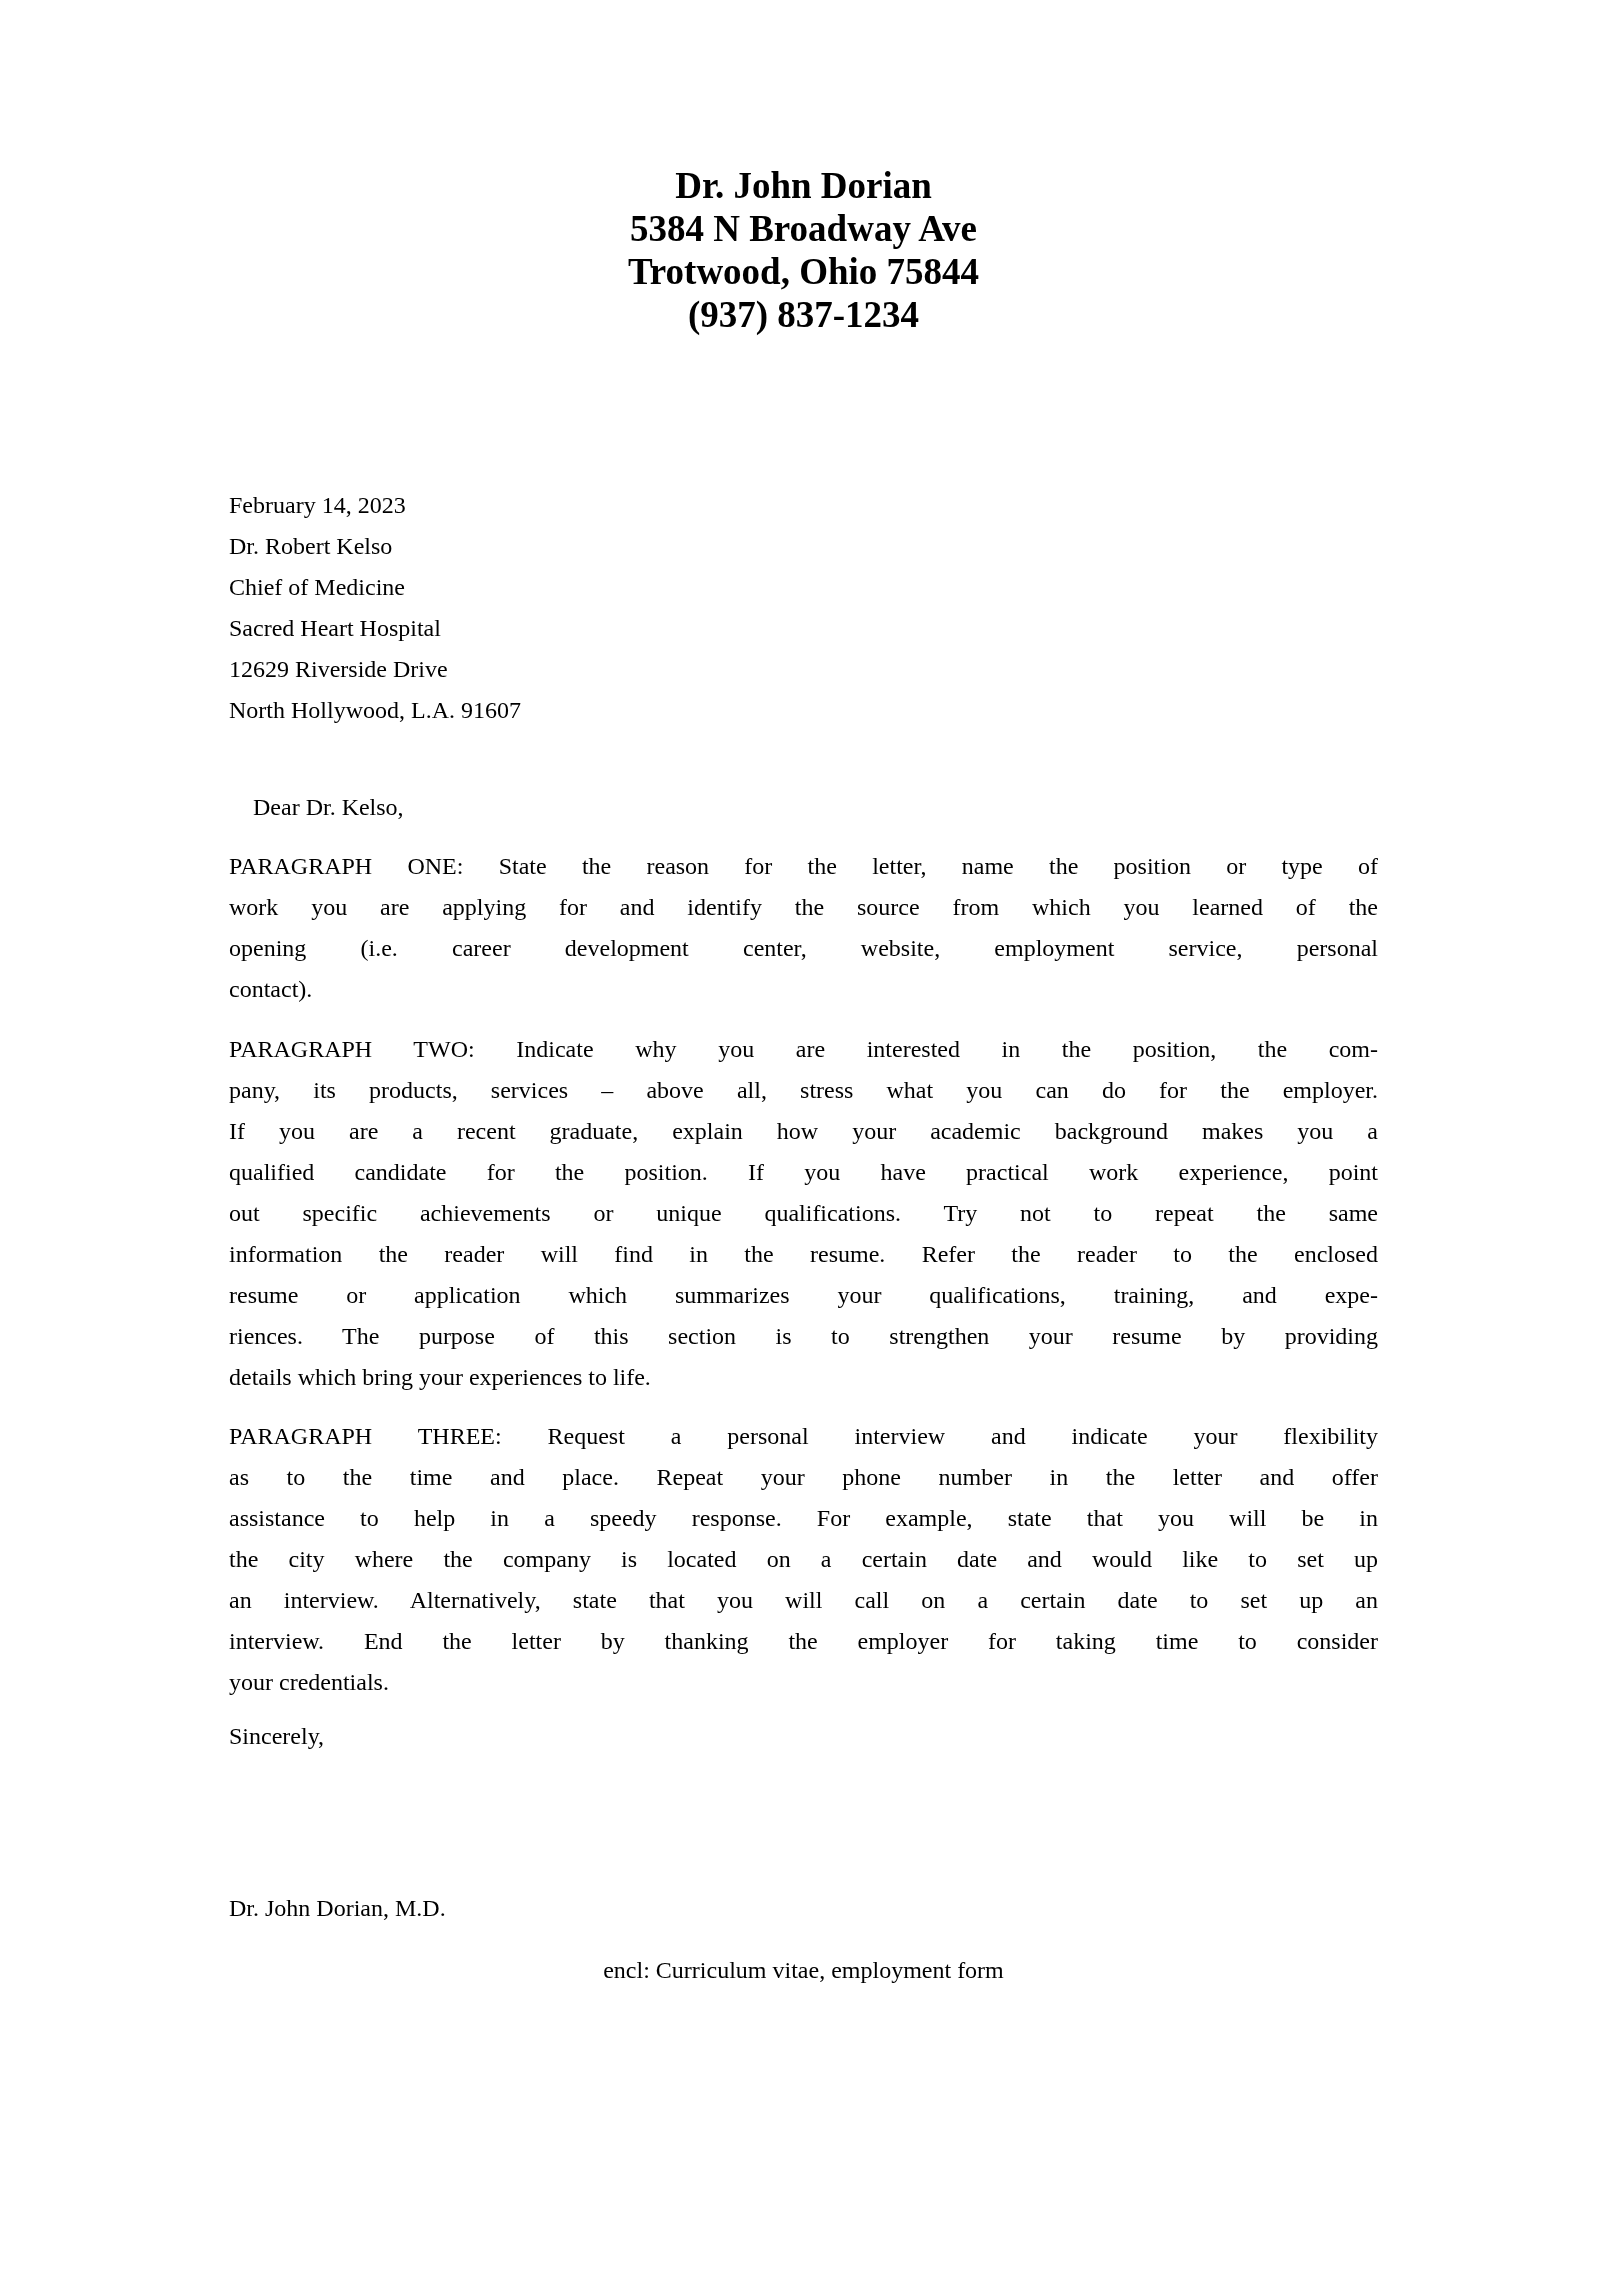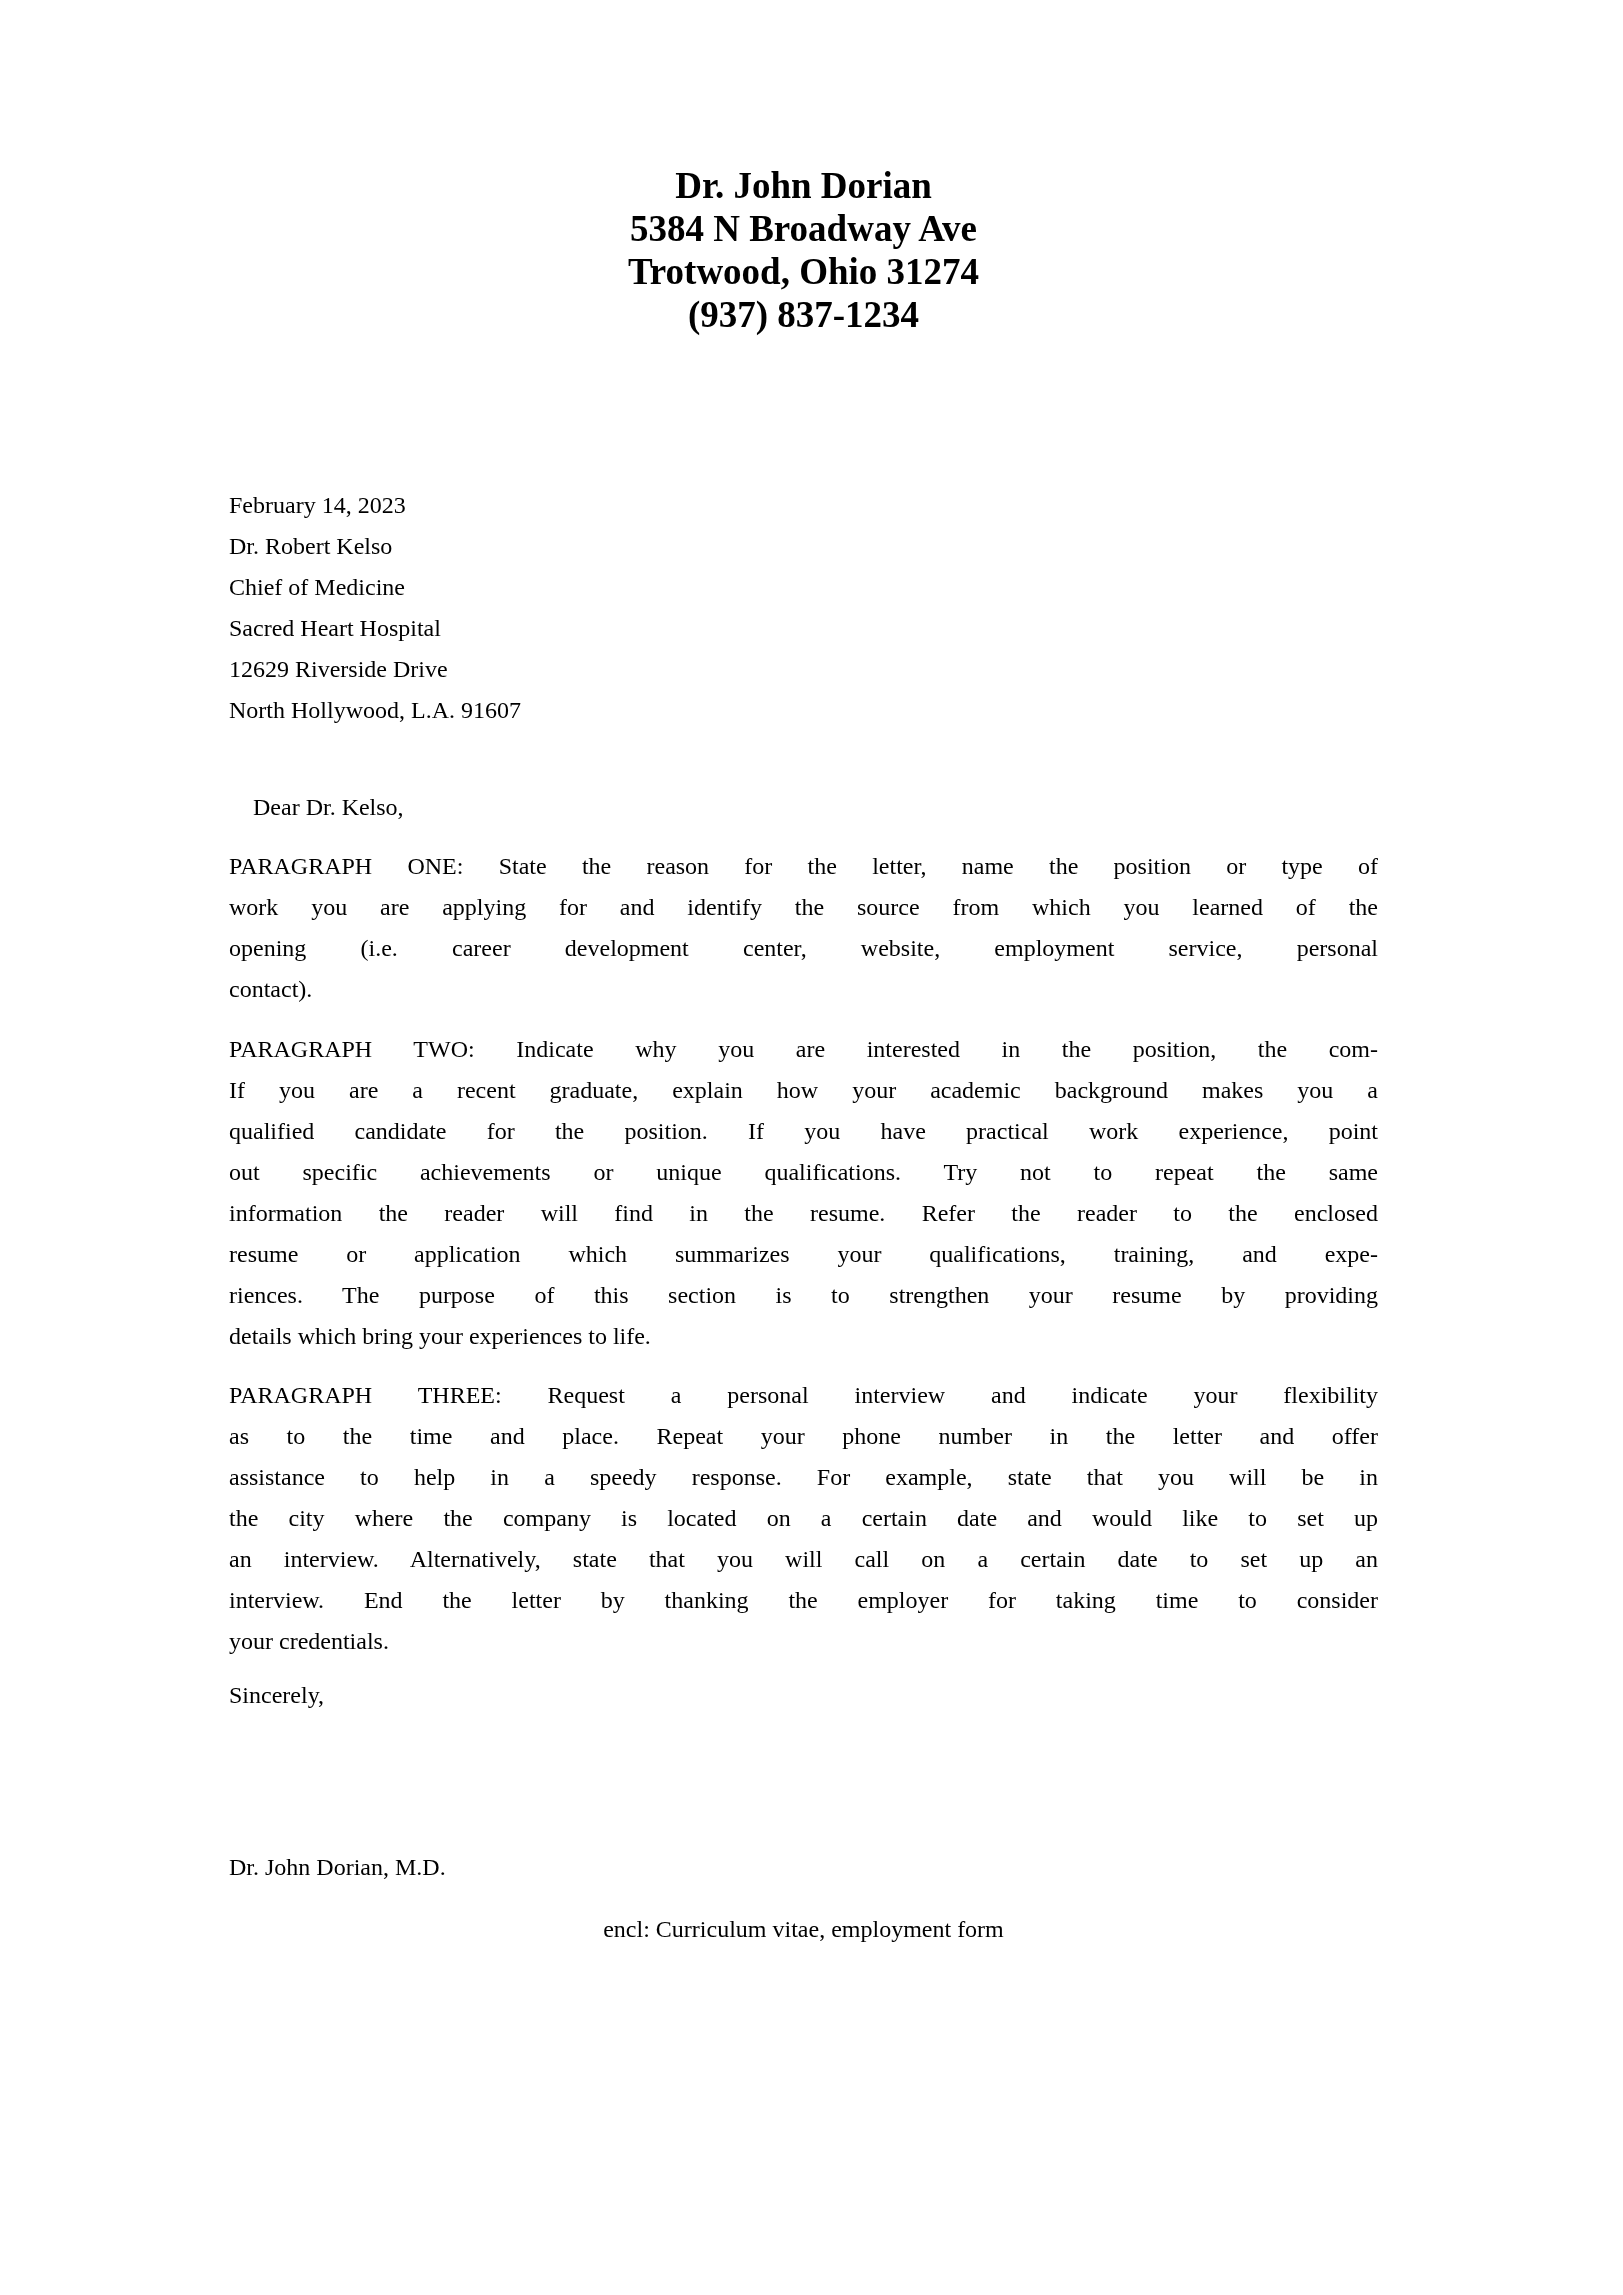--- a/index.html
+++ b/index.html
@@ -52,21 +52,21 @@
 </style>
 </head>
 <body>
 
 <div class="page">
   <div class="content">
 
     <header class="sender">
       <div class="sender-line">Dr. John Dorian</div>
       <div class="sender-line">5384 N Broadway Ave</div>
-      <div class="sender-line">Trotwood, Ohio 31274</div>
+      <div class="sender-line">Trotwood, Ohio 75844</div>
       <div class="sender-line">(937) 837-1234</div>
     </header>
 
     <div class="date body-text">February 14, 2023</div>
 
     <div class="recipient body-text">
       <div class="recipient-line">Dr. Robert Kelso</div>
       <div class="recipient-line">Chief of Medicine</div>
       <div class="recipient-line">Sacred Heart Hospital</div>
       <div class="recipient-line">12629 Riverside Drive</div>
@@ -77,20 +77,21 @@
 
     <div class="paragraph body-text">
       <div class="line just">PARAGRAPH ONE: State the reason for the letter, name the position or type of</div>
       <div class="line just">work you are applying for and identify the source from which you learned of the</div>
       <div class="line just">opening (i.e. career development center, website, employment service, personal</div>
       <div class="line last">contact).</div>
     </div>
 
     <div class="paragraph body-text">
       <div class="line just">PARAGRAPH TWO: Indicate why you are interested in the position, the com-</div>
+      <div class="line just">pany, its products, services – above all, stress what you can do for the employer.</div>
       <div class="line just">If you are a recent graduate, explain how your academic background makes you a</div>
       <div class="line just">qualified candidate for the position. If you have practical work experience, point</div>
       <div class="line just">out specific achievements or unique qualifications. Try not to repeat the same</div>
       <div class="line just">information the reader will find in the resume. Refer the reader to the enclosed</div>
       <div class="line just">resume or application which summarizes your qualifications, training, and expe-</div>
       <div class="line just">riences. The purpose of this section is to strengthen your resume by providing</div>
       <div class="line last">details which bring your experiences to life.</div>
     </div>
 
     <div class="paragraph body-text">

